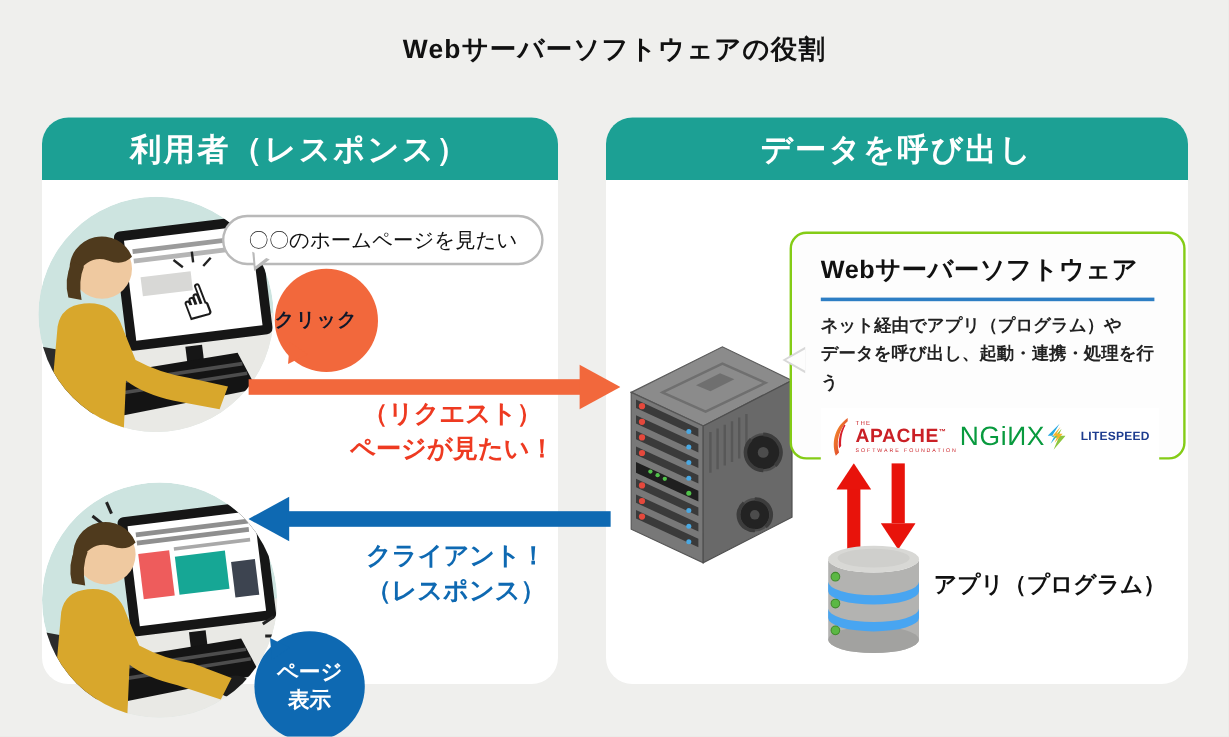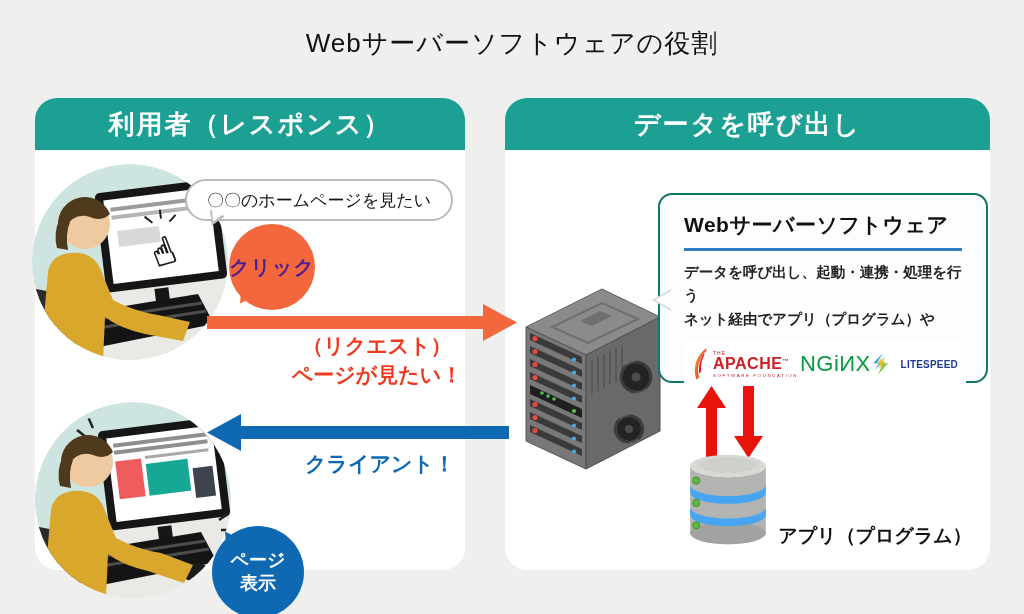--- a/index.html
+++ b/index.html
@@ -4,21 +4,21 @@
 <style>
   * { margin:0; padding:0; box-sizing:border-box; }
   html,body { background:#e6e6e4; }
   .canvas {
     position:relative; width:1024px; height:614px; margin:0 auto;
     background:var(--page-bg,#efefed); overflow:hidden;
     font-family:"Liberation Sans","DejaVu Sans",sans-serif; color:#1a1a1a;
   }
   .main-title {
     position:absolute; top:26px; left:0; width:100%; text-align:center;
-    font-size:26px; font-weight:normal; letter-spacing:1px; color:#111;
+    font-size:22px; font-weight:bold; letter-spacing:1px; color:#111;
   }
   .panel { position:absolute; top:98px; height:472px; background:var(--panel-bg,#fff); border-radius:22px; }
   .panel-left  { left:35px;  width:430px; }
   .panel-right { left:505px; width:485px; }
   .panel-header {
     position:absolute; top:0; left:0; right:0; height:52px;
     background:var(--teal,#1ca094); border-radius:22px 22px 0 0;
     display:flex; align-items:center; justify-content:center;
     color:#fff; font-size:26px; font-weight:bold; letter-spacing:2px;
   }
@@ -32,22 +32,22 @@
     display:flex; align-items:center; justify-content:center;
     font-size:17px; font-weight:normal; color:#111;
   }
   .speech-bubble::before { content:""; position:absolute; left:18px; bottom:-15px;
     border:8px solid transparent; border-top:14px solid #b9b9b9; transform:rotate(24deg); }
   .speech-bubble::after { content:""; position:absolute; left:21px; bottom:-9px;
     border:6px solid transparent; border-top:11px solid #fff; transform:rotate(24deg); }
 
   .click-bubble {
     position:absolute; left:194px; top:126px; width:86px; height:86px; border-radius:50%;
-    background:var(--orange,#f2683c); color:#4c1d95; font-weight:bold; font-size:20px;
-    display:flex; align-items:center; justify-content:flex-end; letter-spacing:1px;
+    background:var(--orange,#f2683c); color:#0f172a; font-weight:bold; font-size:16px;
+    display:flex; align-items:center; justify-content:flex-start; letter-spacing:1px;
   }
   .click-bubble::after { content:""; position:absolute; left:4px; bottom:-3px;
     border:9px solid transparent; border-top:16px solid var(--orange,#f2683c); transform:rotate(34deg); }
 
   .request-text {
     position:absolute; left:212px; top:234px; width:260px; text-align:center;
     color:var(--request-red,#ee3a21); font-weight:bold; font-size:21px; line-height:1.38;
   }
   .response-text {
     position:absolute; left:215px; top:352px; width:260px; text-align:center;
@@ -63,21 +63,21 @@
     border:9px solid transparent; border-bottom:16px solid var(--blue,#0e69b2); transform:rotate(-34deg); }
 
   .arrow-svg { position:absolute; z-index:3; }
   .arrow-request  { left:207px; top:302px; }
   .arrow-response { left:207px; top:412px; }
 
   .server-illustration { position:absolute; left:3px; top:183px; }
 
   .info-box {
     position:absolute; left:153px; top:95px; width:330px; height:190px;
-    background:#fdfdfd; border:2px solid #0f766e; border-radius:14px;
+    background:#fdfdfd; border:2px solid #84cc16; border-radius:14px;
     padding:16px 24px 0;
   }
   .info-tail-border { position:absolute; left:-19px; top:94px; width:0; height:0;
     border:11px solid transparent; border-right:19px solid #d8d8d8; }
   .info-tail-fill { position:absolute; left:-14px; top:96px; width:0; height:0;
     border:9px solid transparent; border-right:16px solid #fdfdfd; }
   .info-title {
     font-size:21px; font-weight:bold; color:#111; letter-spacing:0.5px;
     padding-bottom:9px; border-bottom:3px solid var(--underline-blue,#2d7ec4);
   }
@@ -92,21 +92,21 @@
   .apache-word { font-size:16px; font-weight:bold; color:var(--apache-red,#ca2026); letter-spacing:0.5px; line-height:1; }
   .apache-word sup { font-size:6px; }
   .apache-sub { font-size:4.4px; color:var(--apache-red,#ca2026); letter-spacing:1.6px; margin-top:1px; }
   .nginx-word { font-size:22px; font-weight:normal; color:var(--nginx-green,#089a3e); letter-spacing:0.5px; }
   .litespeed-word { font-size:10px; font-weight:bold; color:var(--litespeed-navy,#1d3c8f); letter-spacing:0.2px; margin-left:13px; }
 
   .updown-arrows { position:absolute; left:192px; top:288px; }
   .database-illustration { position:absolute; left:180px; top:354px; }
   .storage-text {
     position:absolute; left:250px; top:376px; width:240px; text-align:center;
-    font-size:19px; font-weight:bold; color:#111; line-height:1.45;margin-top:48px;
+    font-size:19px; font-weight:bold; color:#111; line-height:1.45;
   }
 </style>
 </head>
 <body>
 
 <div class="canvas">
 
   <div class="main-title">Webサーバーソフトウェアの役割</div>
 
   <section class="panel panel-left">
@@ -159,20 +159,21 @@
       <span>クリック</span>
     </div>
 
     <div class="request-text">
       <div>（リクエスト）</div>
       <div>ページが見たい！</div>
     </div>
 
     <div class="response-text">
       <div>クライアント！</div>
+      <div>（レスポンス）</div>
     </div>
 
     <div class="person person-2">
       <svg viewBox="0 0 200 200" width="200" height="200">
         <defs>
             <clipPath id="pc2">
               <circle cx="100" cy="100" r="98"></circle>
             </clipPath>
           </defs>
         <g clip-path="url(#pc2)">
@@ -274,22 +275,22 @@
           <path d="M121,135 a13,13 0 0 1 9,23 M121,161 a13,13 0 0 1 -9,-23" stroke="#3c3c3c" stroke-width="3" fill="none"></path>
         </g>
       </svg>
     </div>
 
     <div class="info-box">
       <span class="info-tail-border"></span>
       <span class="info-tail-fill"></span>
       <div class="info-title">Webサーバーソフトウェア</div>
       <div class="info-desc">
+        <div>ネット経由でアプリ（プログラム）や</div>
         <div>データを呼び出し、起動・連携・処理を行う</div>
-        <div>ネット経由でアプリ（プログラム）や</div>
       </div>
       <div class="logo-strip">
         <div class="logo">
           <svg viewBox="0 0 20 36" width="18" height="33">
             <defs>
                 <linearGradient id="fg" x1="0" y1="0" x2="1" y2="1">
               <stop offset="0" stop-color="#f9a12d"></stop>
                   <stop offset="1" stop-color="#d6202c"></stop>
             </linearGradient>
               </defs>

